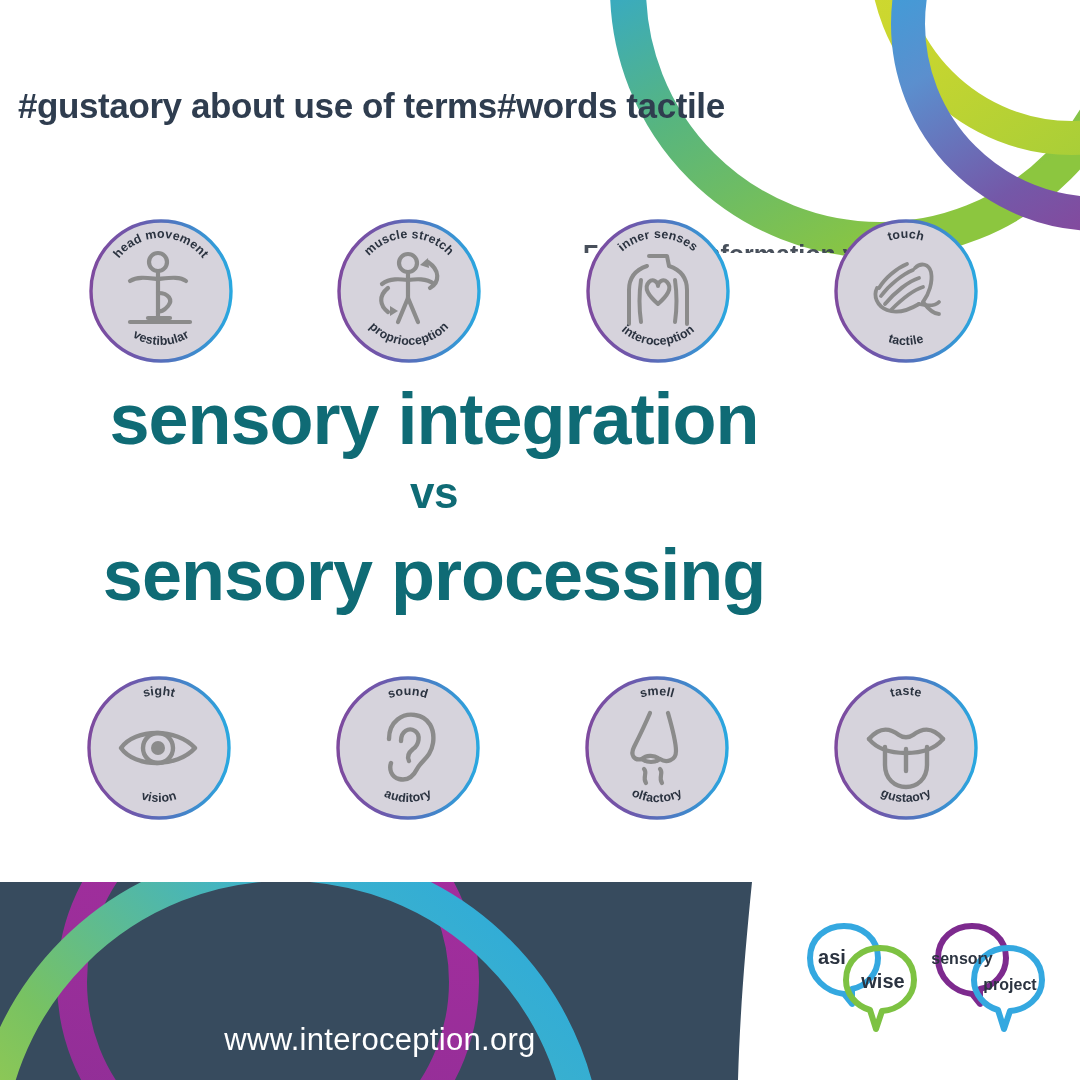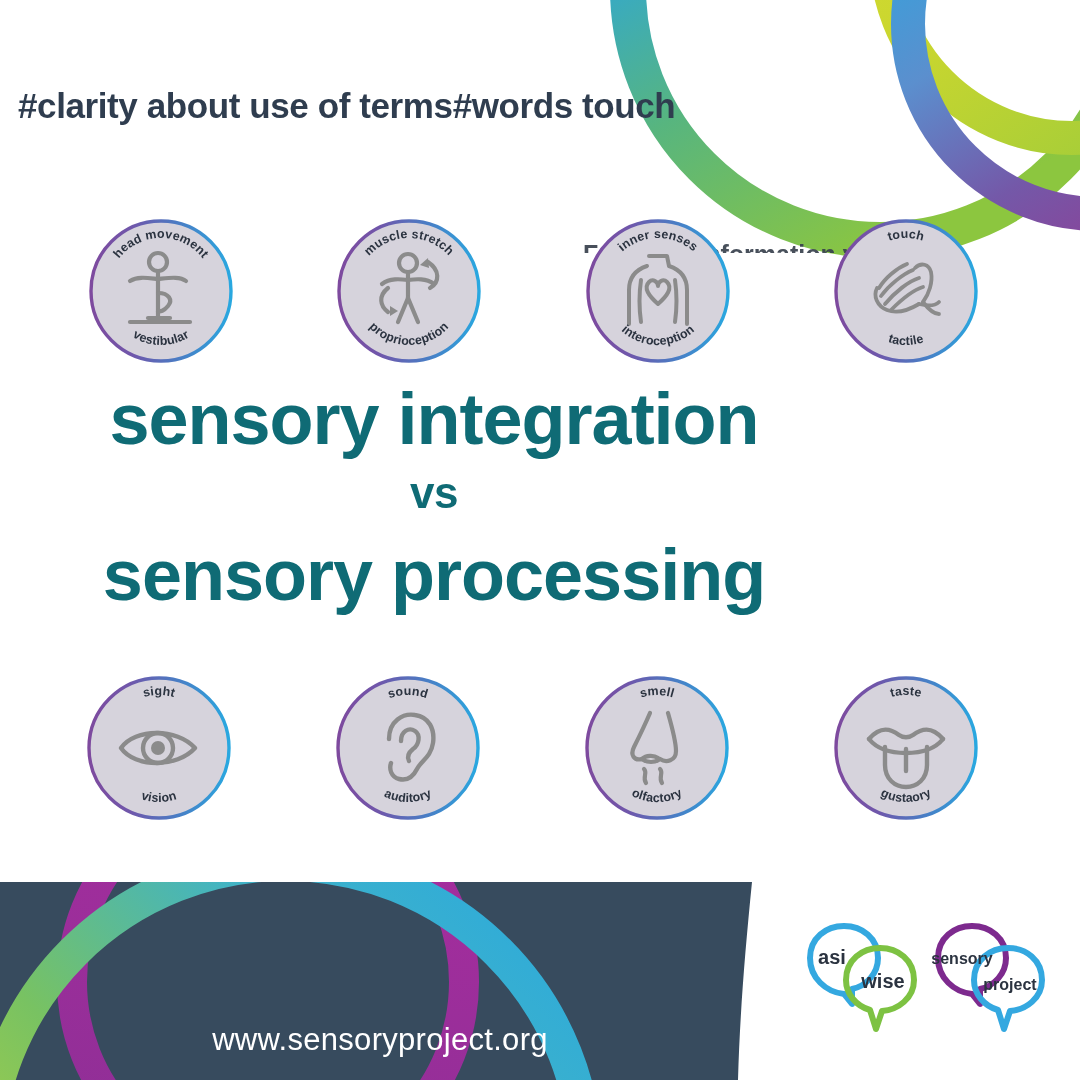--- a/index.html
+++ b/index.html
@@ -90,21 +90,21 @@
     </defs>
 
     <circle cx="880" cy="-12" r="252" fill="none" stroke="url(#gLeftRing)" stroke-width="36"></circle>
 
     <circle cx="1072" cy="-48" r="186" fill="none" stroke="url(#gRightRingA)" stroke-width="34"></circle>
 
     <circle cx="1098" cy="24" r="190" fill="none" stroke="url(#gRightRingB)" stroke-width="34"></circle>
   </svg>
 
   <div class="hashline">
-    <span>#clarity about use of terms</span><span class="hash-gap"></span><span>#words touch</span>
+    <span>#gustaory about use of terms</span><span class="hash-gap"></span><span>#words tactile</span>
   </div>
 
   <div class="ghostline">For more information visit</div>
 
   <svg width="0" height="0" style="position:absolute">
     <defs>
       <linearGradient id="ringGrad" x1="0" y1="0.5" x2="1" y2="0.5">
         <stop offset="0%" stop-color="#7e4a9e"></stop>
         <stop offset="30%" stop-color="#6f57ab"></stop>
         <stop offset="62%" stop-color="#4a7cc4"></stop>
@@ -275,21 +275,21 @@
       <clipPath id="footClip">
         <path d="M0 0 L752 0 C745 70, 740 130, 738 198 L0 198 Z"></path>
       </clipPath>
     </defs>
     <g clip-path="url(#footClip)">
       <rect x="0" y="0" width="1080" height="198" fill="#374b5e"></rect>
       <circle cx="268" cy="100" r="196" fill="none" stroke="url(#fArcB)" stroke-width="30"></circle>
       <circle cx="286" cy="282" r="300" fill="none" stroke="url(#fArcA)" stroke-width="34"></circle>
     </g>
   </svg>
-  <div class="footerUrl">www.sensoryproject.org</div>
+  <div class="footerUrl">www.interoception.org</div>
 
   <svg class="logos" viewBox="0 0 300 160">
 
     <g>
       <path d="M40 46 C40 26, 56 14, 74 14 C92 14, 108 26, 108 46 C108 62, 96 74, 82 77
                L82 92 L74 82 C56 80, 40 66, 40 46 Z" fill="none" stroke="#34a8e0" stroke-width="6" stroke-linejoin="round"></path>
       <path d="M76 68 C76 48, 92 36, 110 36 C128 36, 144 48, 144 68 C144 86, 128 98, 112 99
                L106 117 L100 98 C86 94, 76 82, 76 68 Z" fill="none" stroke="#7dc242" stroke-width="6" stroke-linejoin="round"></path>
       <text x="62" y="52" font-size="20" text-anchor="middle">asi</text>
       <text x="113" y="76" font-size="20" text-anchor="middle">wise</text>

